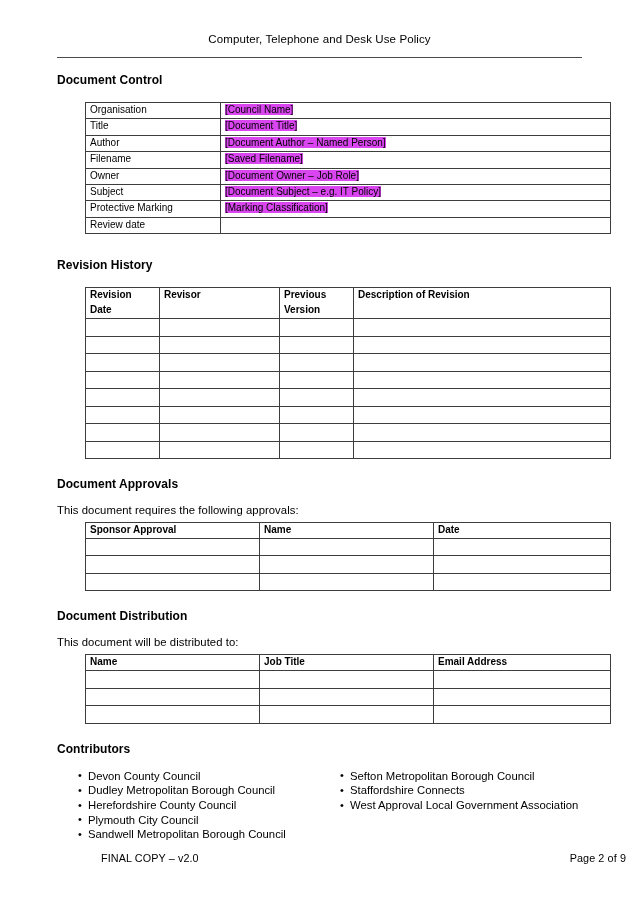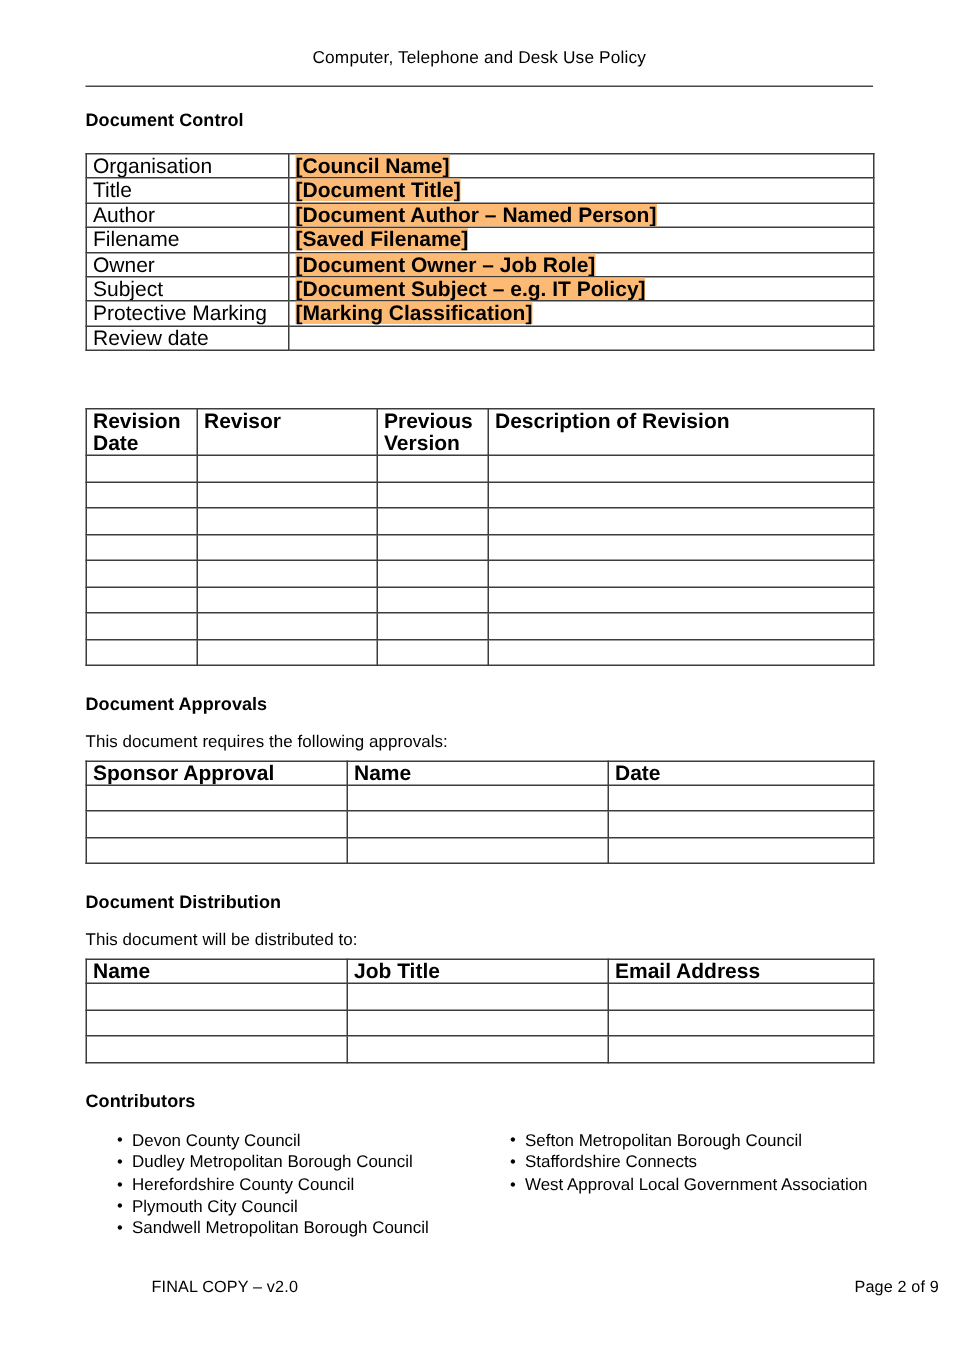--- a/index.html
+++ b/index.html
@@ -67,44 +67,44 @@
     margin: 0;
     padding: 0;
     letter-spacing: 0.05px;
   }
 
   
   table.doc-table {
     border-collapse: collapse;
     table-layout: fixed;
     width: 525px;
-    font-size: 14px;
+    font-size: 10px;
+    margin-left: 28px;
   }
   table.doc-table td,
   table.doc-table th {
     border: 1.1px solid #3d3d3d;
     padding: 0px 4px 1px 4px;
     vertical-align: top;
     text-align: left;
     font-weight: normal;
     line-height: 14.4px;
     height: 14.4px;
     overflow: hidden;
     white-space: nowrap;
   }
   table.doc-table th {
     font-weight: bold;
   }
   td.label-cell {
     font-weight: bold;
   }
   .hl {
-    background: #fdba74;
+    background: #d946ef;
     color: #000000;
-    font-weight: bold;
   }
 
   
   .gap-a { height: 14px; }
   .gap-b { height: 24px; }
   .gap-c { height: 11px; }
   .gap-d { height: 4px; }
   .gap-e { height: 18px; }
   .gap-f { height: 12px; }
 
@@ -224,20 +224,21 @@
           </tr>
           <tr>
             <td class="label-cell">Review date</td>
             <td>&nbsp;</td>
           </tr>
         </tbody>
     </table>
 
     <div class="gap-b"></div>
 
+    <h2 class="section-title">Revision History</h2>
     <div class="gap-a"></div>
 
     <table class="doc-table rev-table">
       <colgroup>
         <col style="width:74px">
         <col style="width:120px">
         <col style="width:74px">
         <col style="width:257px">
       </colgroup>
       <thead>

